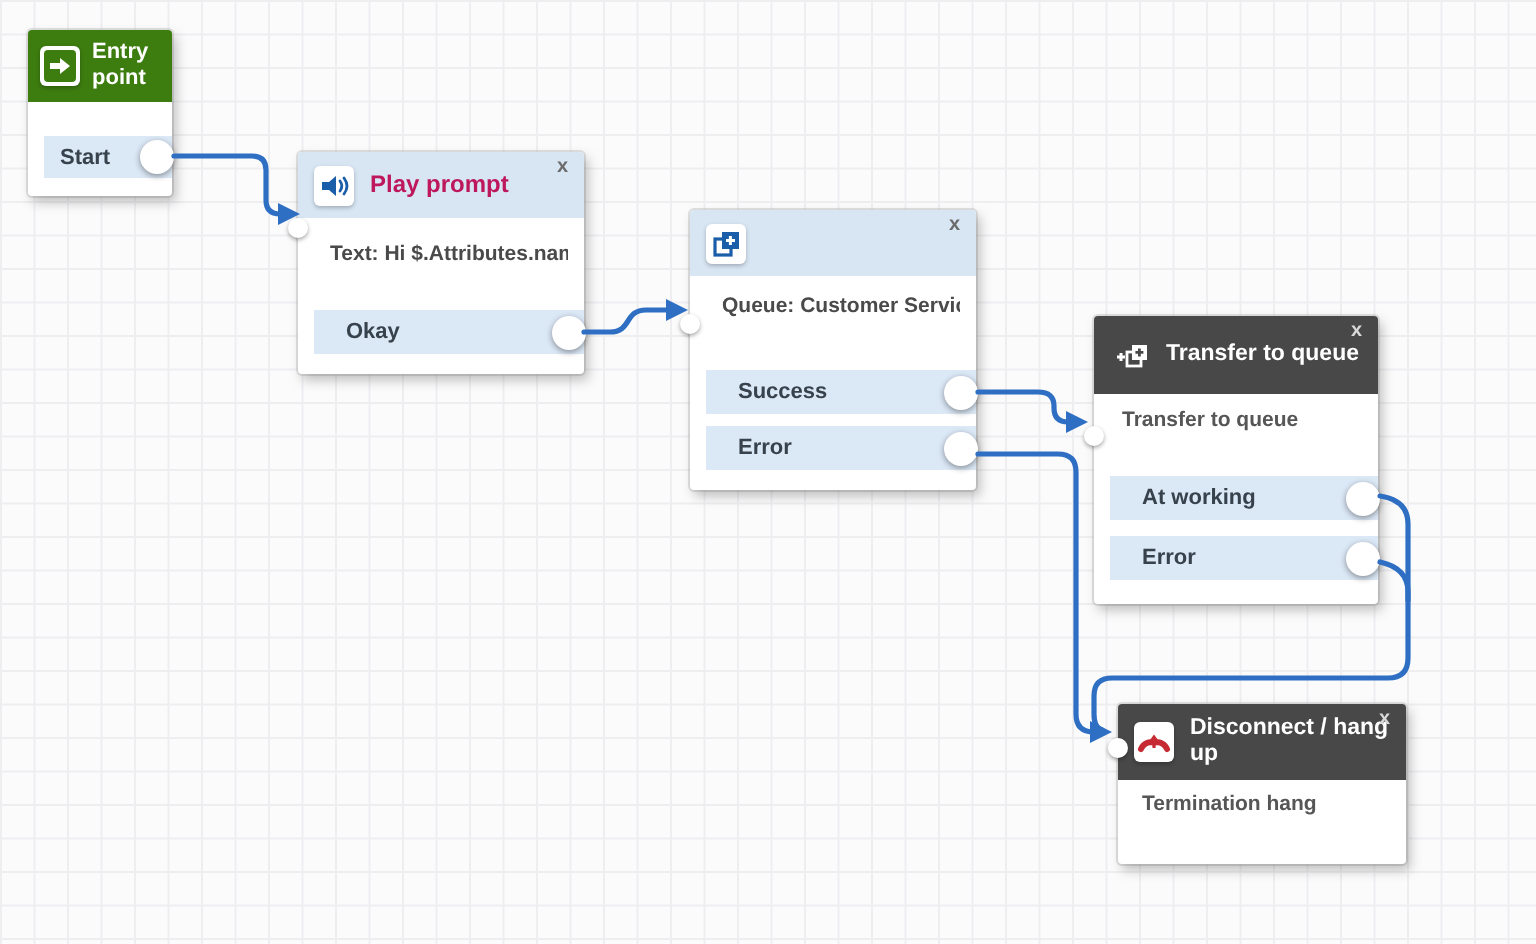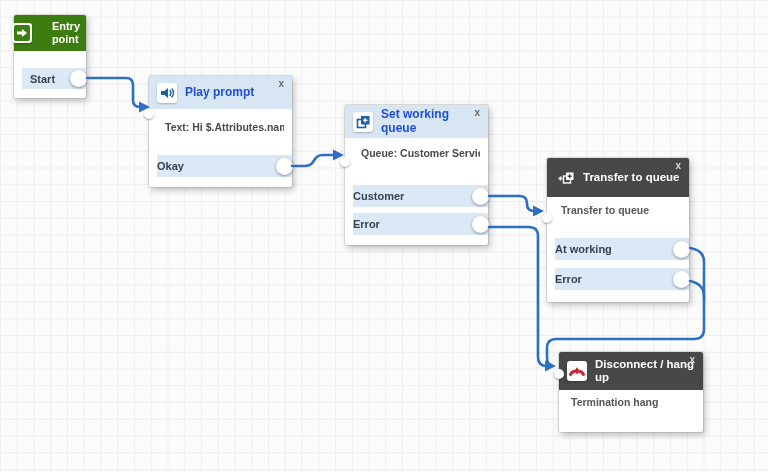--- a/index.html
+++ b/index.html
@@ -17,34 +17,34 @@
     box-shadow:2px 3px 6px rgba(90,90,90,.38), 0 0 0 1px rgba(190,190,190,.45);
   }
   .hdr{
     position:relative; display:flex; align-items:center; gap:8px;
     padding:0 8px; box-sizing:border-box; border-radius:2px 2px 0 0;
   }
   .hdr-light{ background:#d8e6f4; }
   .hdr-dark{ background:#484848; }
   .hdr-green{ background:#3d7c0f; }
   .ttl{ font-size:12px; font-weight:700; line-height:1.15; }
-  .ttl-blue{ color:#1d4ed8; }
+  .ttl-blue{ color:#be185d; }
   .ttl-white{ color:#fff; }
   .closex{
     position:absolute; top:2px; right:8px; font-size:10px; font-weight:700;
     color:#6b6b6b; cursor:pointer; line-height:1.2;
   }
   .closex.on-dark{ color:#d9d9d9; }
   .bodytxt{
     position:absolute; left:16px; right:8px; font-size:10.5px; font-weight:700;
     color:#4a4a4a; white-space:nowrap; overflow:hidden;
   }
   .row{
     position:absolute; left:8px; right:0; height:22px; background:#dbe8f6;
-    display:flex; align-items:center; box-sizing:border-box;
+    display:flex; align-items:center; padding-left:16px; box-sizing:border-box;
     font-size:11px; font-weight:600; color:#37424d;
   }
   .port{
     position:absolute; right:-1px; top:50%; margin-top:-8.5px;
     width:17px; height:17px; border-radius:50%; background:#fff;
     box-shadow:0 1px 3px rgba(0,0,0,.4);
   }
   .inport{
     position:absolute; left:-5px; width:10px; height:10px; border-radius:50%;
     background:#fff; box-shadow:0 1px 2px rgba(0,0,0,.35);
@@ -57,21 +57,21 @@
   .icon-box svg{ display:block; }
   #wires{ position:absolute; left:0; top:0; z-index:6; pointer-events:none; }
   .node{ z-index:3; }
 </style>
 </head>
 <body>
 
 <div id="canvas">
 
   <div class="node" style="left:14px; top:15px; width:72px; height:83px;">
-    <div class="hdr hdr-green" style="height:36px; padding:0 6px; gap:20px;justify-content:flex-end;">
+    <div class="hdr hdr-green" style="height:36px; padding:0 6px; gap:6px;">
       <div class="icon-box" style="width:20px;height:20px;">
         <div style="width:16px;height:16px;background:#3d7c0f;border-radius:2px;display:flex;align-items:center;justify-content:center;">
           <svg width="12" height="12" viewBox="0 0 12 12">
               <path d="M1 4.5 h5 V2 l5 4 -5 4 V7.5 h-5 z" fill="#fff"></path>
             </svg>
         </div>
       </div>
       <div class="ttl ttl-white" style="font-size:11px;">Entry point</div>
     </div>
     <div class="row" style="top:53px; height:21px; padding-left:8px;">
@@ -102,26 +102,25 @@
 
   <div class="node" style="left:345px; top:105px; width:143px; height:140px;">
     <div class="hdr hdr-light" style="height:33px;">
       <div class="icon-box">
         <svg width="16" height="16" viewBox="0 0 16 16">
           <rect x="2.5" y="5.5" width="8" height="8" fill="none" stroke="#1a5da8" stroke-width="1.6"></rect>
           <rect x="6" y="2" width="8.5" height="8.5" fill="#1a5da8"></rect>
           <path d="M10.2 4 v4.5 M8 6.2 h4.5" stroke="#fff" stroke-width="1.5"></path>
         </svg>
       </div>
-      <div class="ttl ttl-blue">Set working queue</div>
       <div class="closex">x</div>
     </div>
     <div class="bodytxt" style="top:42px;">Queue: Customer Service</div>
     <div class="row" style="top:80px;">
-      <span>Customer</span>
+      <span>Success</span>
       <span class="port"></span>
     </div>
     <div class="row" style="top:108px;">
       <span>Error</span>
       <span class="port"></span>
     </div>
     <span class="inport" style="top:52px;"></span>
   </div>
 
   <div class="node" style="left:547px; top:158px; width:142px; height:144px;">

